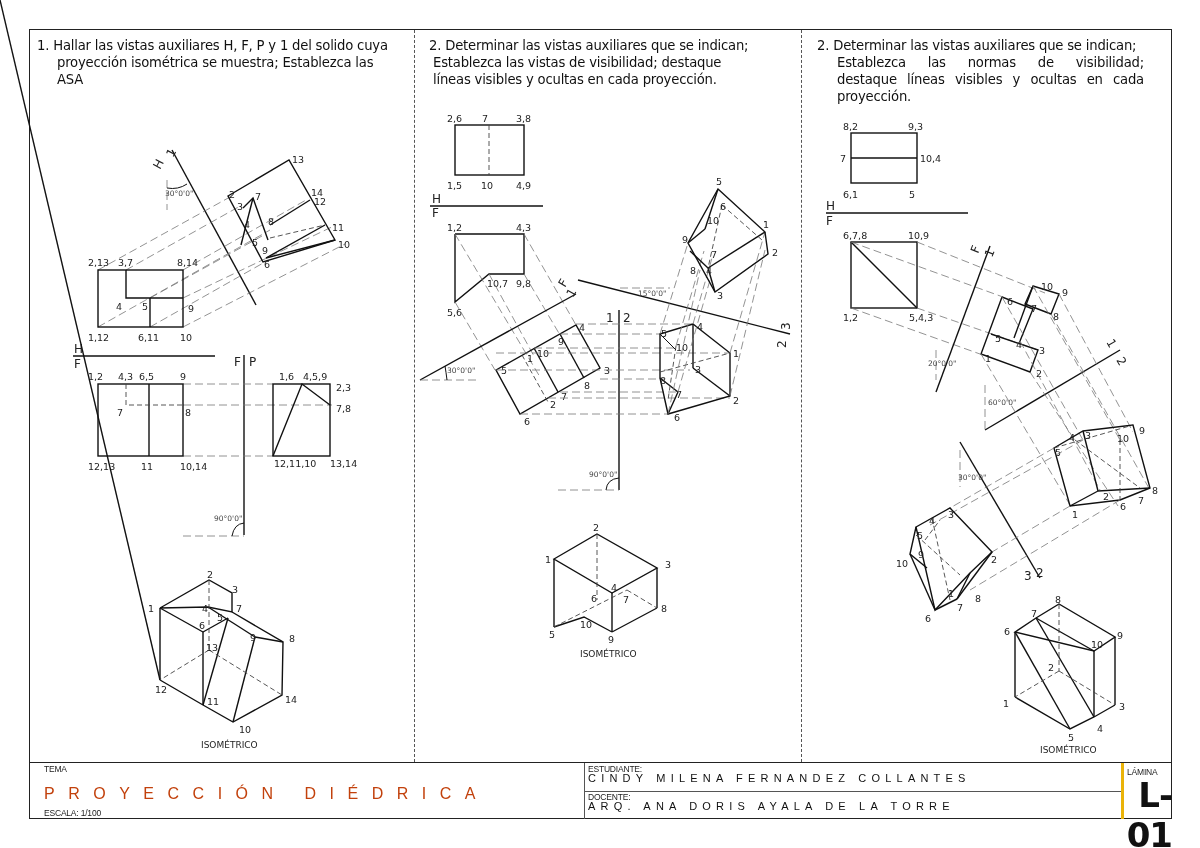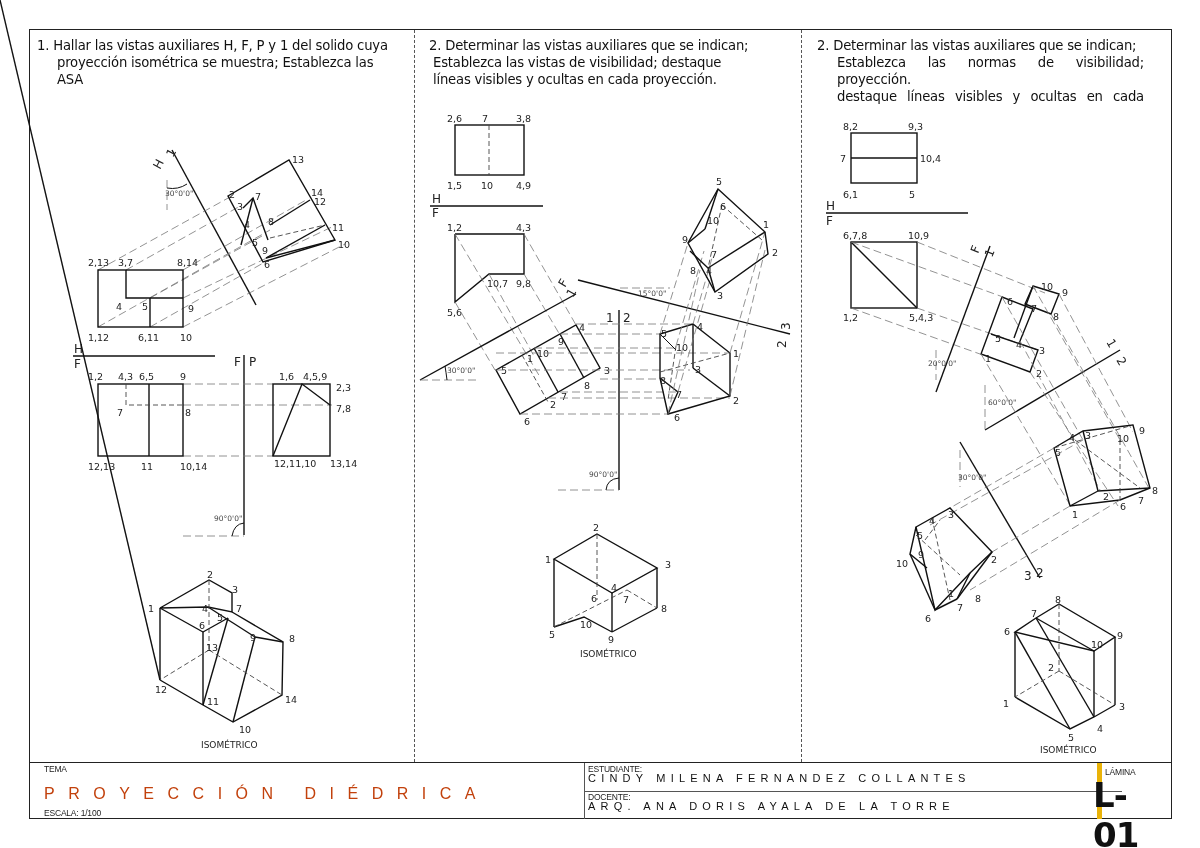--- a/index.html
+++ b/index.html
@@ -34,22 +34,22 @@
     <span class="indent">ASA</span>
   </div>
   <div class="instr" style="left:429px; top:37px; width:360px;">
     <span class="first">2. Determinar las vistas auxiliares que se indican;</span>
     <span class="indent" style="padding-left:4px;">Establezca las vistas de visibilidad; destaque</span>
     <span class="indent" style="padding-left:4px;">líneas visibles y ocultas en cada proyección.</span>
   </div>
   <div class="instr justify" style="left:817px; top:37px; width:327px;">
     <span class="first">2. Determinar las vistas auxiliares que se indican;</span>
     <span class="indent">Establezca las normas de visibilidad;</span>
+    <span class="indent">destaque líneas visibles y ocultas en cada</span>
     <span class="indent last">proyección.</span>
-    <span class="indent">destaque líneas visibles y ocultas en cada</span>
   </div>
 
   <svg width="1200" height="848" viewBox="0 0 1200 848" style="position:absolute; left:0; top:0;">
     <defs>
       <style>
         .v { stroke:#111; stroke-width:1.4; fill:none; }
         .vt { stroke:#111; stroke-width:1; fill:none; }
         .h { stroke:#444; stroke-width:0.9; fill:none; stroke-dasharray:5 3; }
         .c { stroke:#777; stroke-width:0.8; fill:none; stroke-dasharray:8 4; }
         .lbl { font-size:9.5px; }
@@ -516,18 +516,18 @@
       <span class="tb-big" style="left:3px; top:22px;">PROYECCIÓN DIÉDRICA</span>
       <span class="tb-label" style="left:3px; top:45px;">ESCALA: 1/100</span>
     </div>
     <div class="tb-cell" style="left:555px; width:537px; border-left:1px solid #555;">
       <span class="tb-label" style="left:3px; top:1px;">ESTUDIANTE:</span>
       <span class="tb-name" style="left:3px; top:9px;">CINDY MILENA FERNANDEZ COLLANTES</span>
       <div style="position:absolute; left:0; top:28px; width:537px; border-top:1px solid #555;"></div>
       <span class="tb-label" style="left:3px; top:29px;">DOCENTE:</span>
       <span class="tb-name" style="left:3px; top:37px;">ARQ. ANA DORIS AYALA DE LA TORRE</span>
     </div>
-    <div class="tb-cell" style="left:1068px; width:51px; border-left:5px solid #eab308;">
+    <div class="tb-cell" style="left:1092px; width:51px; border-left:3px solid #eab308;text-align:right;">
       <span class="tb-label" style="left:3px; top:4px;">LÁMINA</span>
       <span class="tb-sheet" style="left:-9px; top:12px;">L-01</span>
     </div>
   </div>
 </div>
 
 </body></html>

